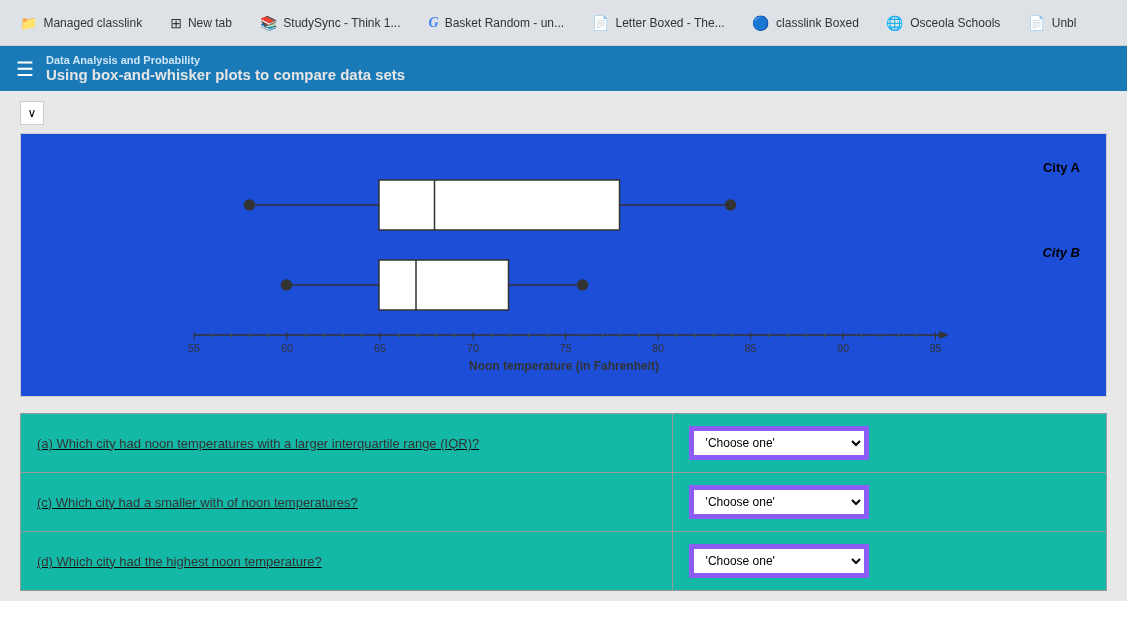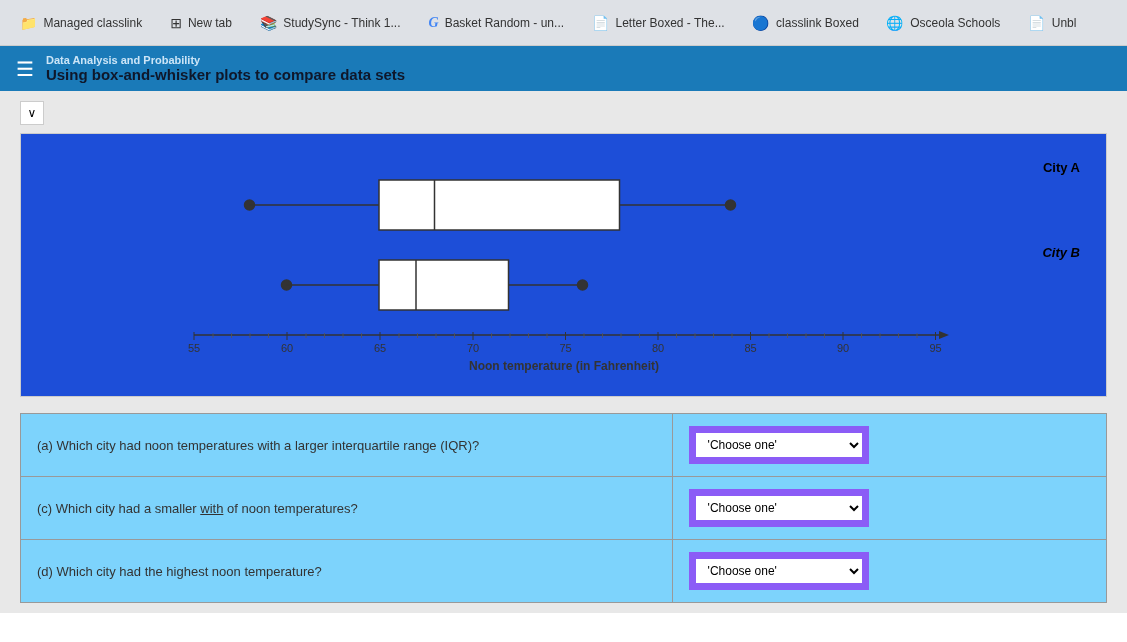--- a/index.html
+++ b/index.html
@@ -57,21 +57,21 @@
       color: white;
     }
     .header-subtitle {
       font-size: 11px;
       color: #cce5f7;
       font-weight: bold;
     }
     .header-title {
       font-size: 15px;
       font-weight: bold;
-      color: #0f172a;
+      color: #e5e5e5;
     }
 
     
     .content-wrapper {
       padding: 10px 20px;
       background: #e8e8e8;
     }
 
     
     .chevron-btn {
@@ -91,42 +91,43 @@
     .chart-container {
       background: #1d4ed8;
       border: 1px solid #ccc;
       padding: 16px;
       margin-bottom: 16px;
       position: relative;
     }
 
     
     .questions-table {
-      background: #7dd3fc;
+      background: #14b8a6;
       border: 1px solid #999;
       width: 100%;
       border-collapse: collapse;
+      text-decoration: underline;
     }
     .questions-table td {
       border: 1px solid #999;
       padding: 12px 16px;
       font-size: 13px;
       color: #333;
       vertical-align: middle;
     }
     .questions-table .question-cell {
       width: 60%;
     }
     .questions-table .answer-cell {
       width: 40%;
     }
     .questions-table select {
       padding: 4px 8px;
       font-size: 12px;
-      border: 7px solid #8b5cf6;
+      border: 5px solid #8b5cf6;
       background: white;
       cursor: pointer;
       width: 180px;
     }
     u { text-decoration: underline; }
   </style>
 </head>
 <body>
 
 <div class="tab-bar">

